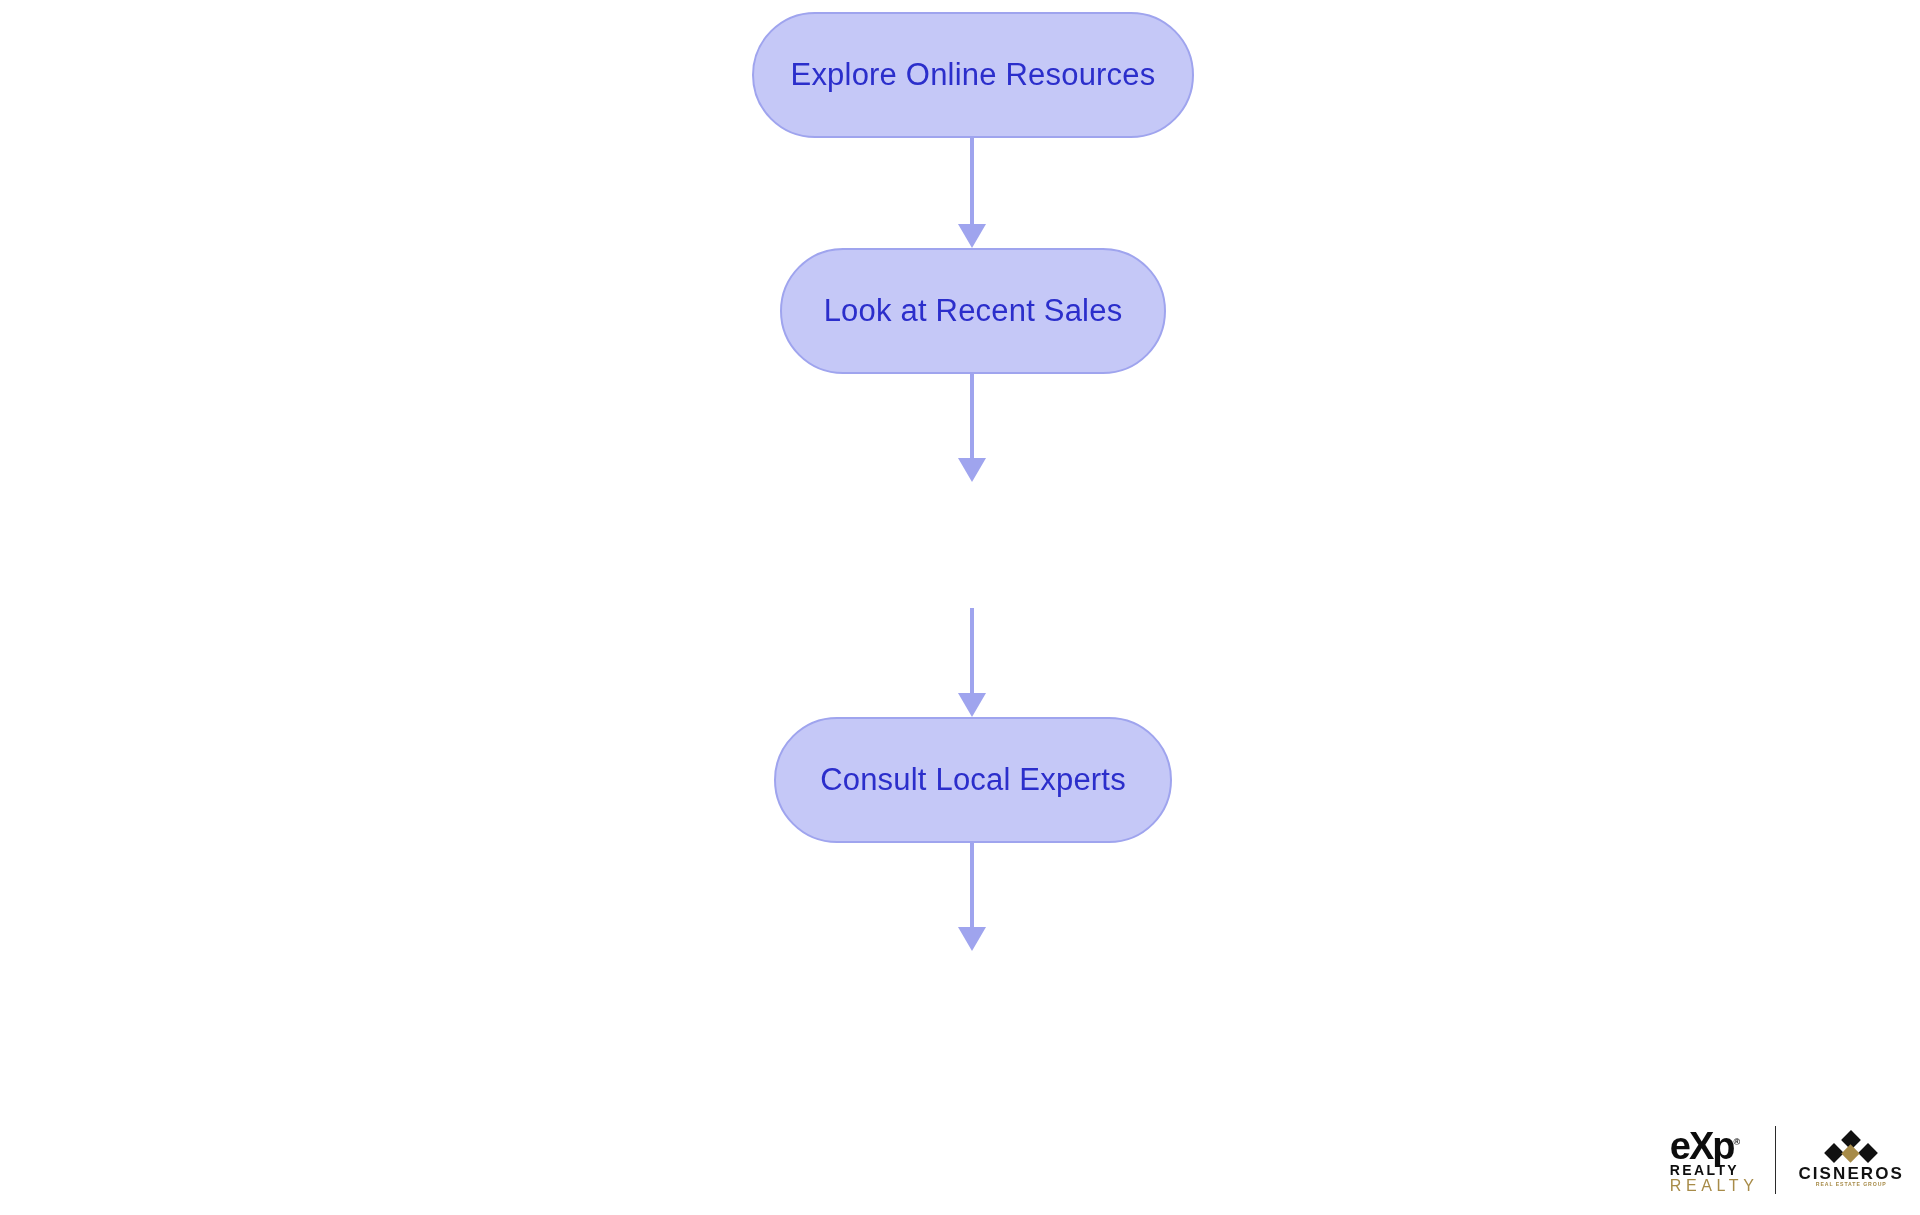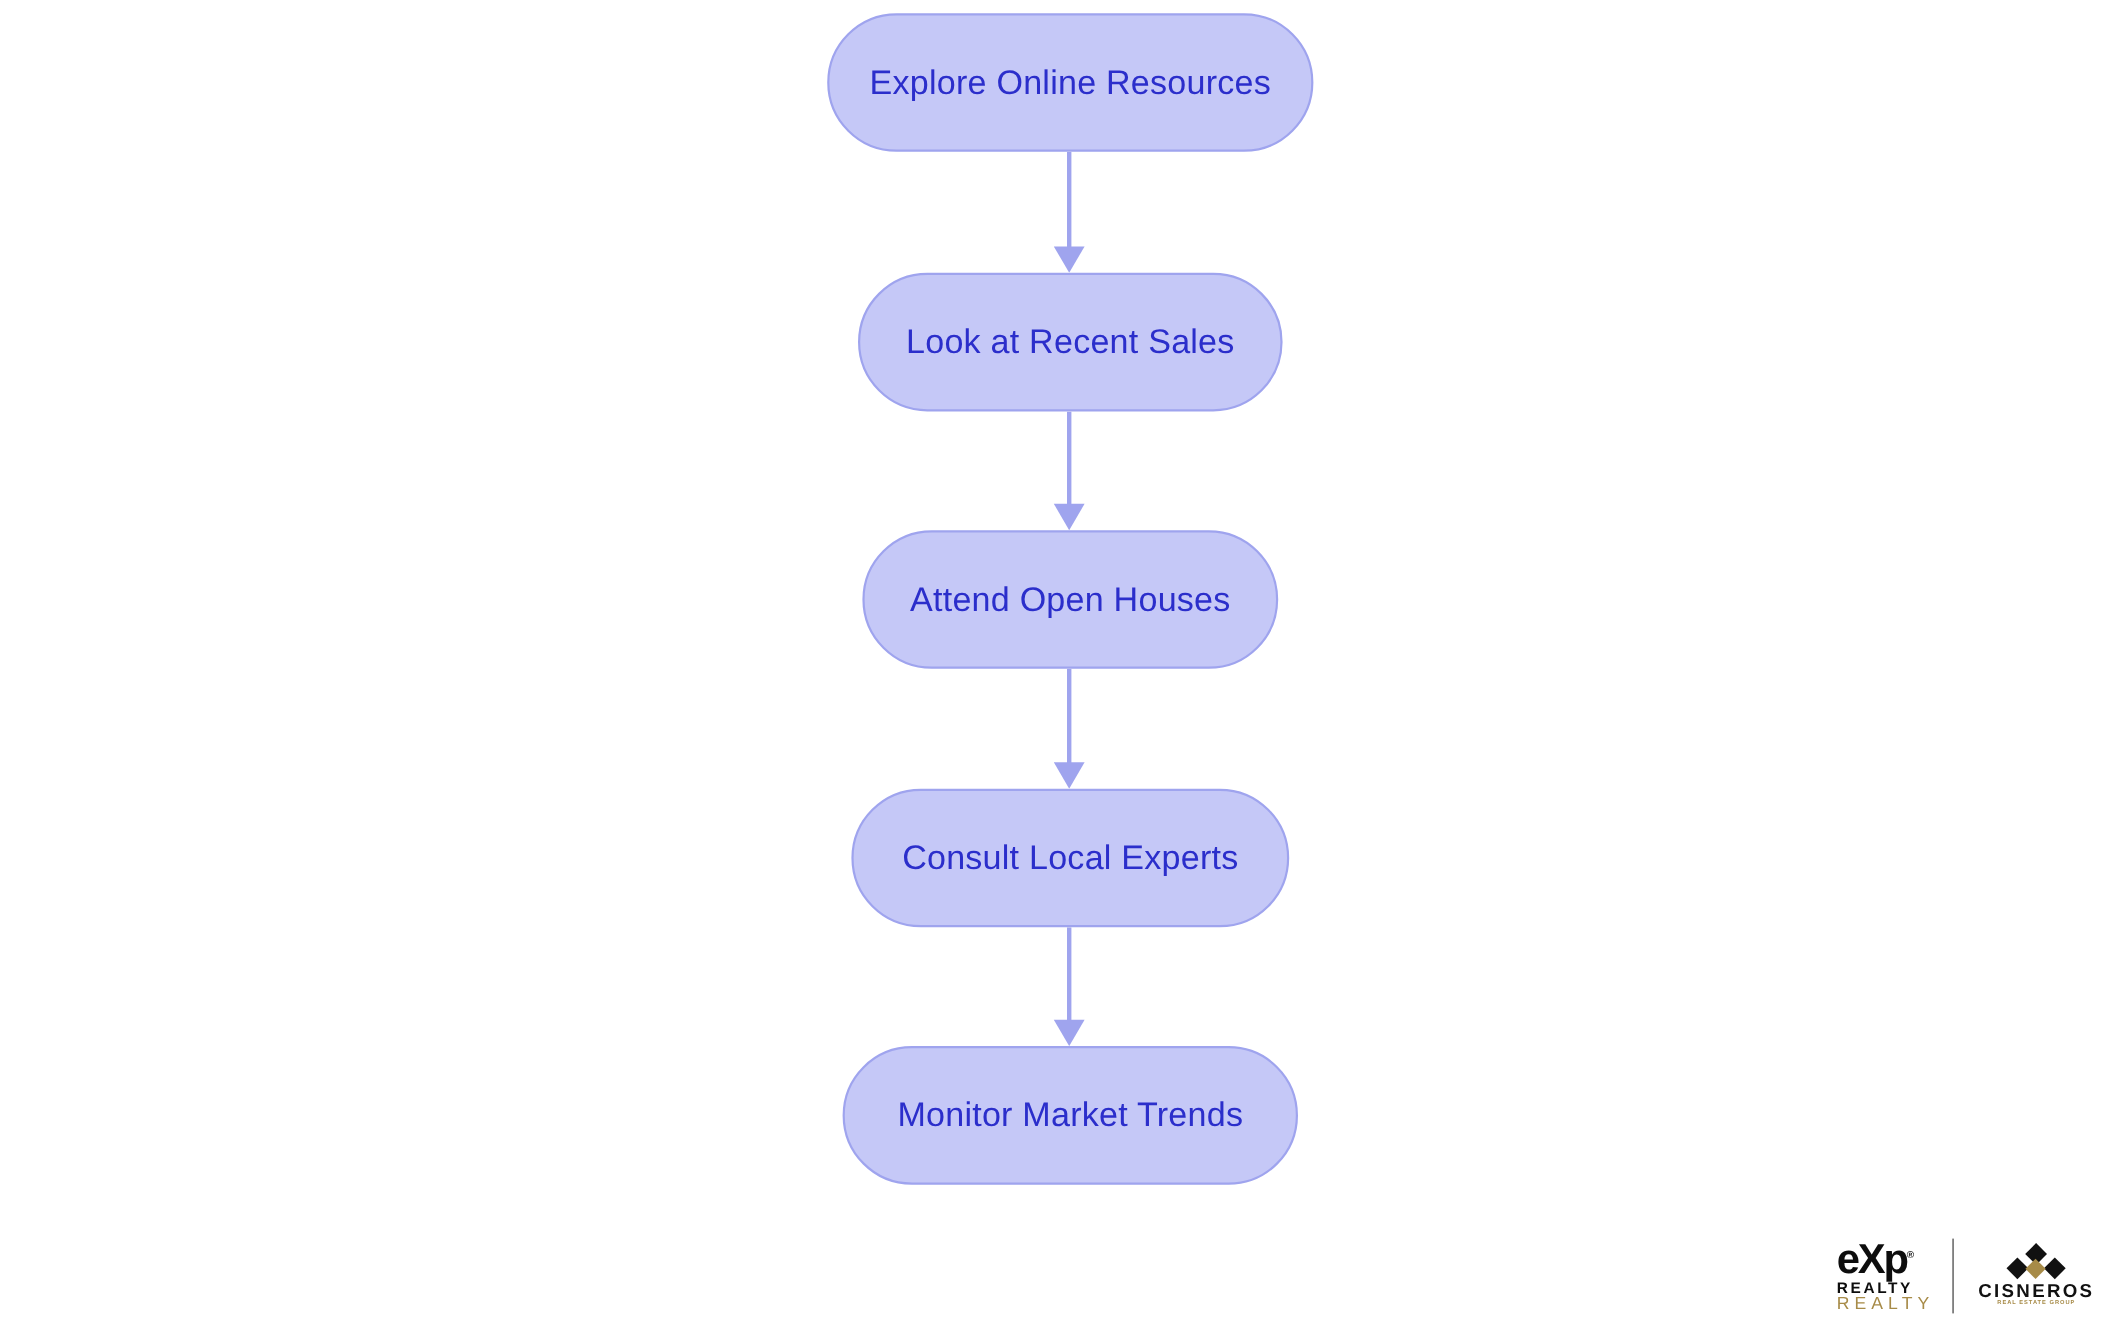--- a/index.html
+++ b/index.html
@@ -72,21 +72,21 @@
     bottom: 14px;
     height: 82px;
     display: flex;
     align-items: center;
     gap: 0px;
   }
   .brand-exp {
     display: flex;
     flex-direction: column;
     align-items: flex-start;
-    justify-content: flex-end;
+    justify-content: space-between;
     padding-right: 17px;
     height: 70px;
   }
   .exp-wordmark {
     font-family: "Liberation Sans", "DejaVu Sans", sans-serif;
     font-weight: 700;
     font-size: 38px;
     line-height: 34px;
     color: #0d0d0d;
     letter-spacing: -2px;
@@ -182,41 +182,35 @@
 
   <div class="flow-node" id="node-1">
     <span class="node-label">Look at Recent Sales</span>
   </div>
 
   <svg class="flow-connector" id="conn-1" viewBox="0 0 120 108" preserveAspectRatio="none">
     <line x1="60" y1="0" x2="60" y2="86" stroke="#9fa4ee" stroke-width="4"></line>
     <polygon points="46,84 74,84 60,108" fill="#9fa4ee"></polygon>
   </svg>
 
-  <div class="flow-node" id="node-2">
-    <span class="node-label">Attend Open Houses</span>
-  </div>
 
   <svg class="flow-connector" id="conn-2" viewBox="0 0 120 109" preserveAspectRatio="none">
     <line x1="60" y1="0" x2="60" y2="87" stroke="#9fa4ee" stroke-width="4"></line>
     <polygon points="46,85 74,85 60,109" fill="#9fa4ee"></polygon>
   </svg>
 
   <div class="flow-node" id="node-3">
     <span class="node-label">Consult Local Experts</span>
   </div>
 
   <svg class="flow-connector" id="conn-3" viewBox="0 0 120 108" preserveAspectRatio="none">
     <line x1="60" y1="0" x2="60" y2="86" stroke="#9fa4ee" stroke-width="4"></line>
     <polygon points="46,84 74,84 60,108" fill="#9fa4ee"></polygon>
   </svg>
 
-  <div class="flow-node" id="node-4">
-    <span class="node-label">Monitor Market Trends</span>
-  </div>
 
 </div>
 
 <div id="brand-lockup">
 
   <div class="brand-exp">
     <span class="exp-wordmark"><span>eXp</span><span class="tm">®</span></span>
     <span class="exp-realty">REALTY</span>
     <span class="exp-luxury">REALTY</span>
   </div>

